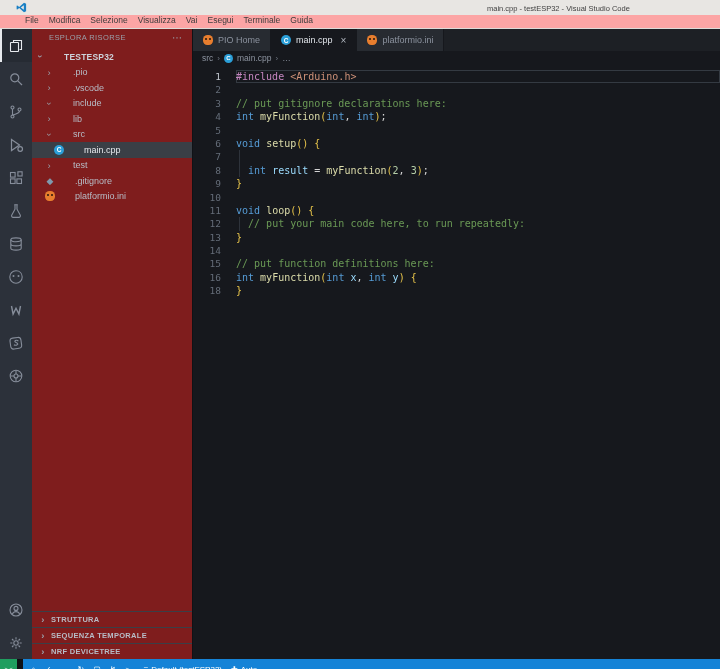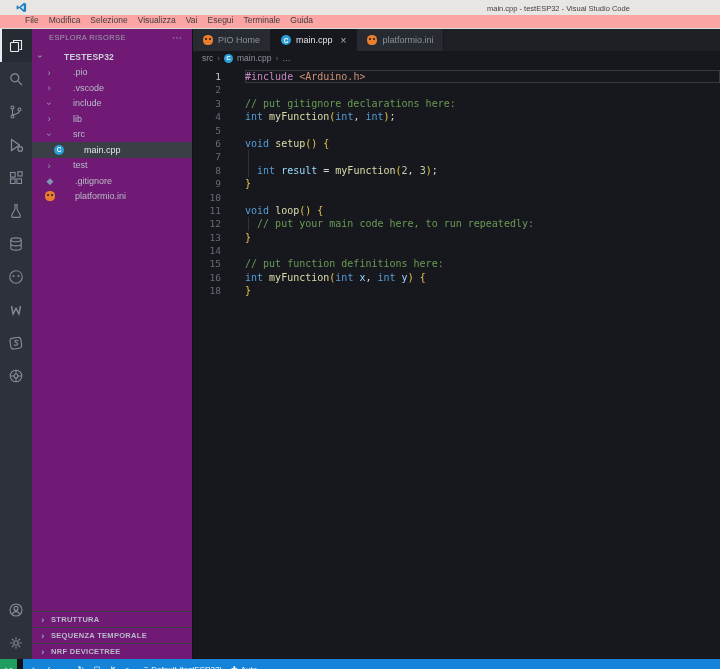--- a/index.html
+++ b/index.html
@@ -19,21 +19,21 @@
   .main{flex:1;display:flex;min-height:0;background:#16181d}
 
   
   .activitybar{width:32px;background:#2c313a;display:flex;flex-direction:column;align-items:center;flex:none}
   .ab-item{width:32px;height:33px;display:flex;align-items:center;justify-content:center;color:#868d9a;flex:none}
   .ab-item.active{color:#e7eaee;box-shadow:inset 2px 0 0 #e7eaee;background:#262b33}
   .ab-item svg{width:16px;height:16px}
   .ab-spacer{flex:1}
 
   
-  .sidebar{width:161px;background:#701a75;display:flex;flex-direction:column;flex:none;border-right:1px solid #101216}
+  .sidebar{width:161px;background:#7f1d1d;display:flex;flex-direction:column;flex:none;border-right:1px solid #101216}
   .sb-header{height:17px;display:flex;align-items:center;justify-content:space-between;padding:0 10px 0 17px;flex:none}
   .sb-title{font-size:7.5px;letter-spacing:.4px;color:#9aa0aa}
   .more{color:#9aa0aa;font-size:10px;line-height:10px}
   .tree{flex:1;overflow:hidden;padding-top:3px}
   .trow{height:15.5px;display:flex;align-items:center;font-size:9px;color:#b7bdc7;gap:20px;white-space:nowrap;cursor:default}
   .trow.selected{background:#3a3f46;color:#e6e9ed}
   .trow.bold{font-weight:bold;color:#cdd2da;font-size:8.5px;letter-spacing:.2px}
   .chev{width:8px;font-size:9.5px;color:#9aa0aa;display:inline-flex;justify-content:center;flex:none}
   .chev.down{transform:rotate(90deg)}
   .sb-panels{flex:none}
@@ -56,21 +56,21 @@
   .tab .close{margin-left:3px;font-size:10px;color:#b0b6bf}
   .tab-filler{flex:1;background:#1d2025}
   .breadcrumb{height:14px;display:flex;align-items:center;gap:4px;padding-left:9px;font-size:8.5px;color:#8b929e;flex:none}
   .bc-sep{font-size:8px;color:#6d747f}
   .breadcrumb .fi{width:9px;height:9px;font-size:6px}
 
   
   .code{flex:1;padding-top:5px;font-family:"DejaVu Sans Mono",monospace;font-size:10px;overflow:hidden}
   .line{display:flex;height:13.4px;line-height:13.4px}
   .ln{width:28px;text-align:right;color:#646c78;font-size:9.5px;flex:none}
-  .lc{flex:1;margin-left:24px;position:relative;white-space:pre}
+  .lc{flex:1;margin-left:15px;position:relative;white-space:pre}
   .line.current .lc{box-shadow:inset 0 0 0 1px #343a42}
   .line.current .ln{color:#c3c8d0}
   .line.guide .lc::before{content:"";position:absolute;left:3px;top:0;bottom:0;width:1px;background:#2e333b}
   .tk-k{color:#C586C0}.tk-t{color:#569CD6}.tk-f{color:#DCDCAA}.tk-v{color:#9CDCFE}
   .tk-n{color:#B5CEA8}.tk-s{color:#CE9178}.tk-c{color:#6A9955}.tk-b{color:#E6C34A}
   .tk-p{color:#D4D4D4}.tk-w{color:#D4D4D4}
 
   
   .statusbar{height:10px;flex:none;display:flex;align-items:flex-start;overflow:hidden;background:#0f1115}
   .sb-remote{width:17px;height:20px;background:#1f9e5f;color:#fff;font-size:7px;display:flex;align-items:center;justify-content:center;flex:none}

